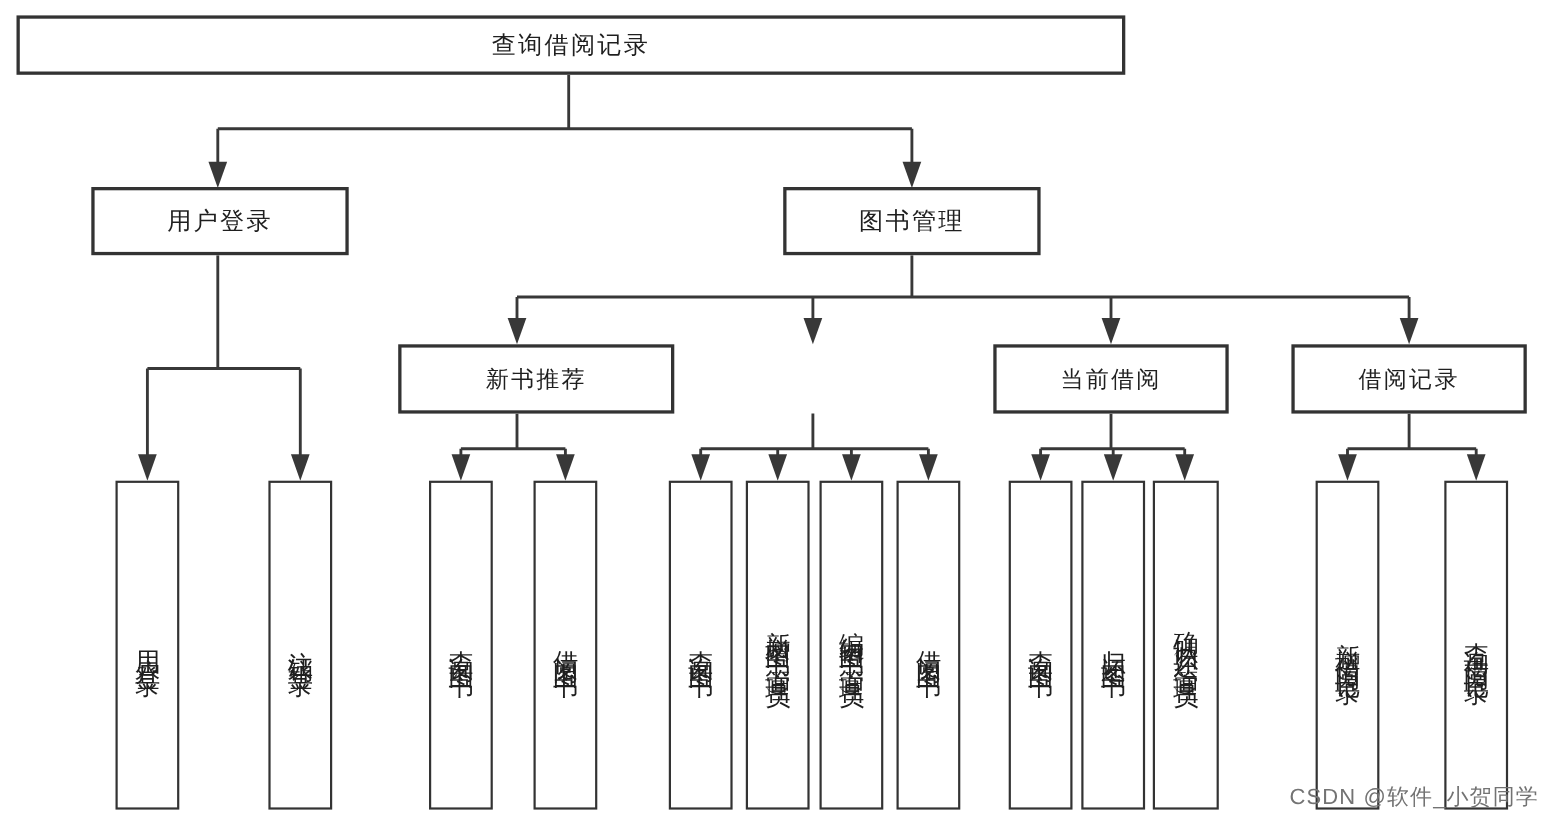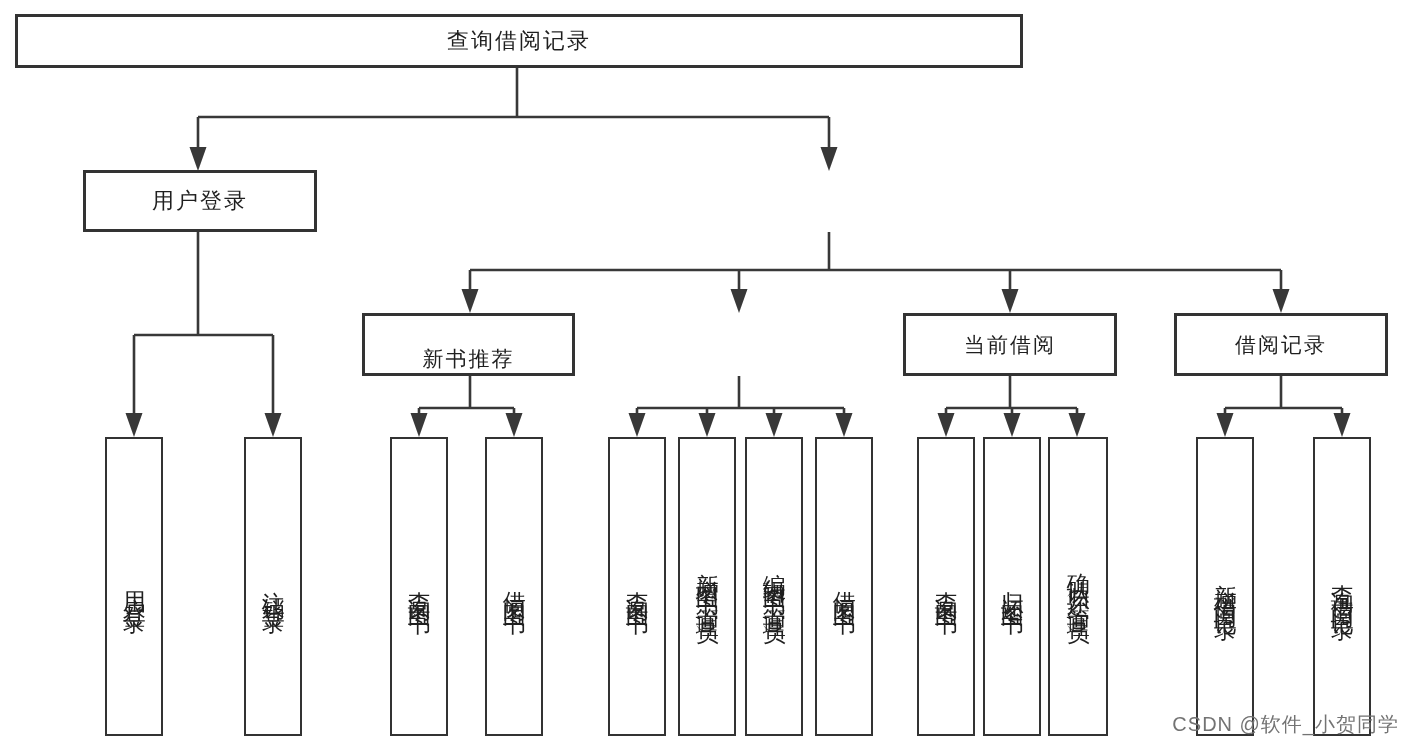--- a/index.html
+++ b/index.html
@@ -89,22 +89,25 @@
       </g>
   </svg>
 
   <div class="node root">
     <span>查询借阅记录</span>
   </div>
 
   <div class="node lvl2" style="left:83px;">
     <span>用户登录</span>
   </div>
+  <div class="node lvl2" style="left:712px;">
+    <span>图书管理</span>
+  </div>
 
-  <div class="node lvl3" style="left:362px;width:213px;align-items:flex-end;">
+  <div class="node lvl3" style="left:362px;width:251px;">
     <span>新书推荐</span>
   </div>
   <div class="node lvl3" style="left:1174px;width:214px;">
     <span>借阅记录</span>
   </div>
   <div class="node lvl3" style="left:903px;width:214px;">
     <span>当前借阅</span>
   </div>
 
   <div class="node leaf" style="left:105px;">

